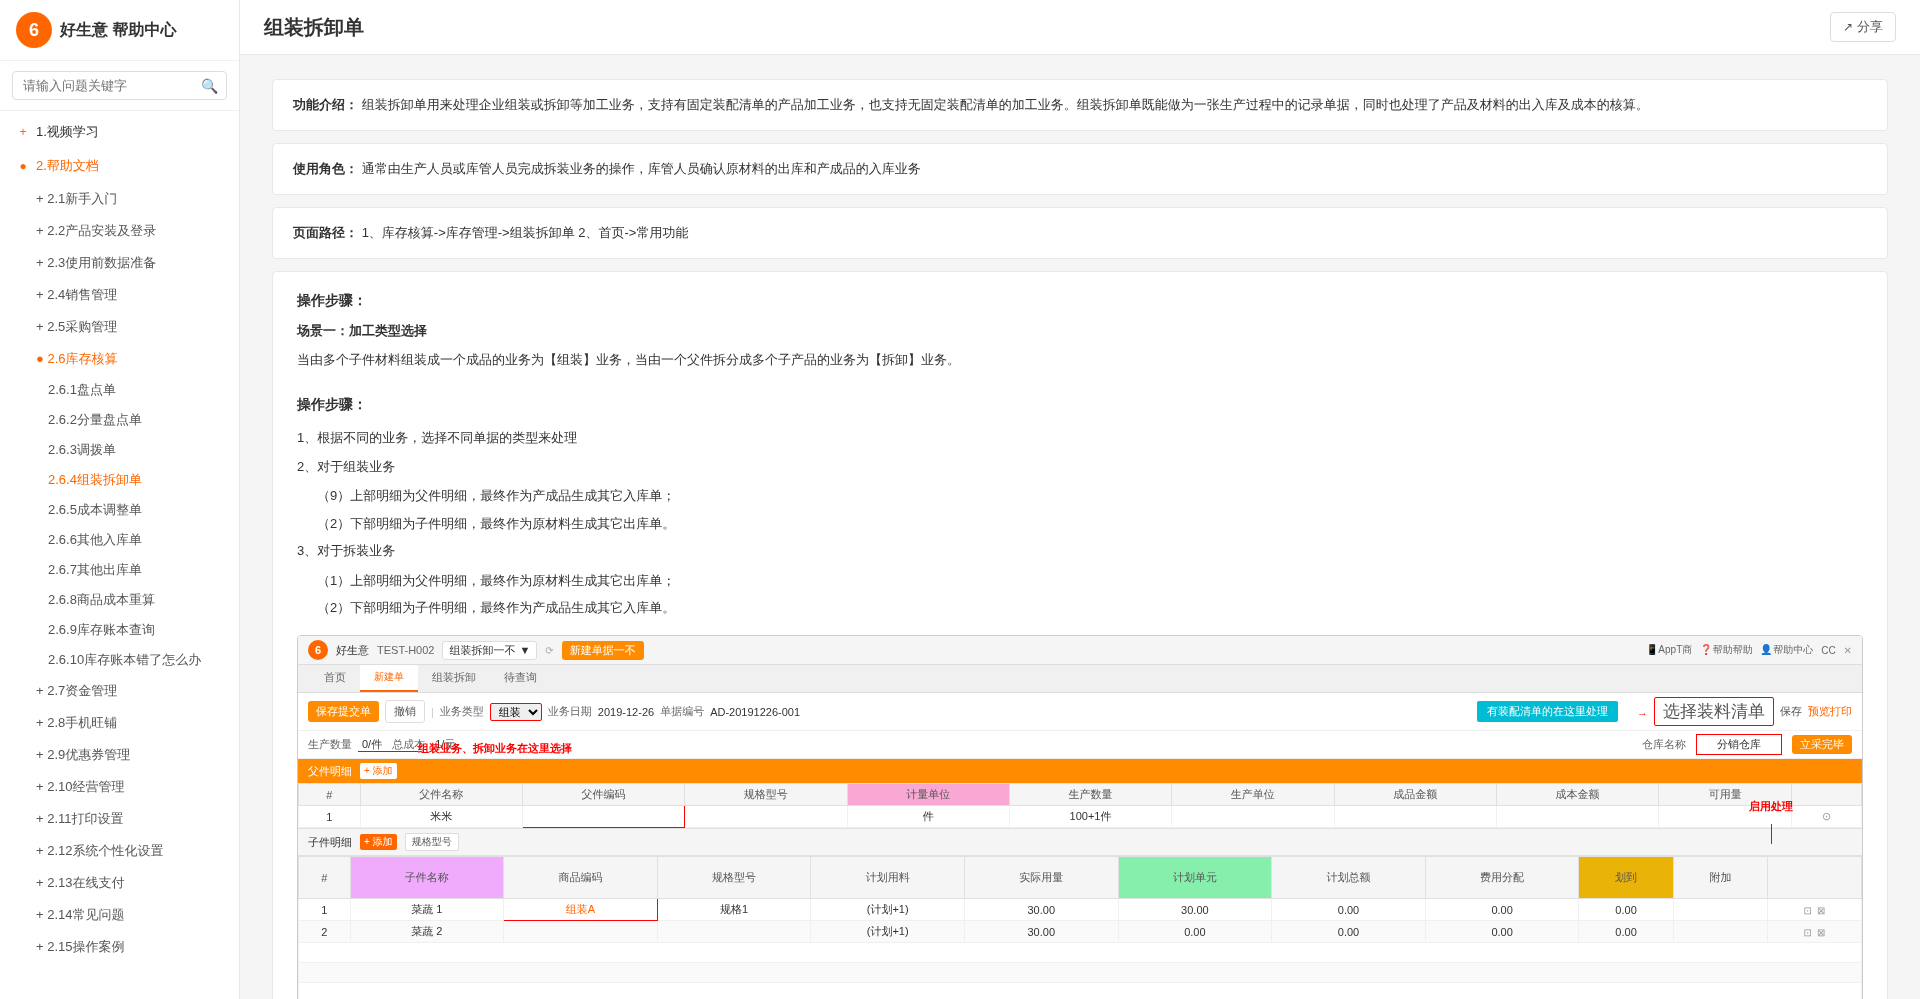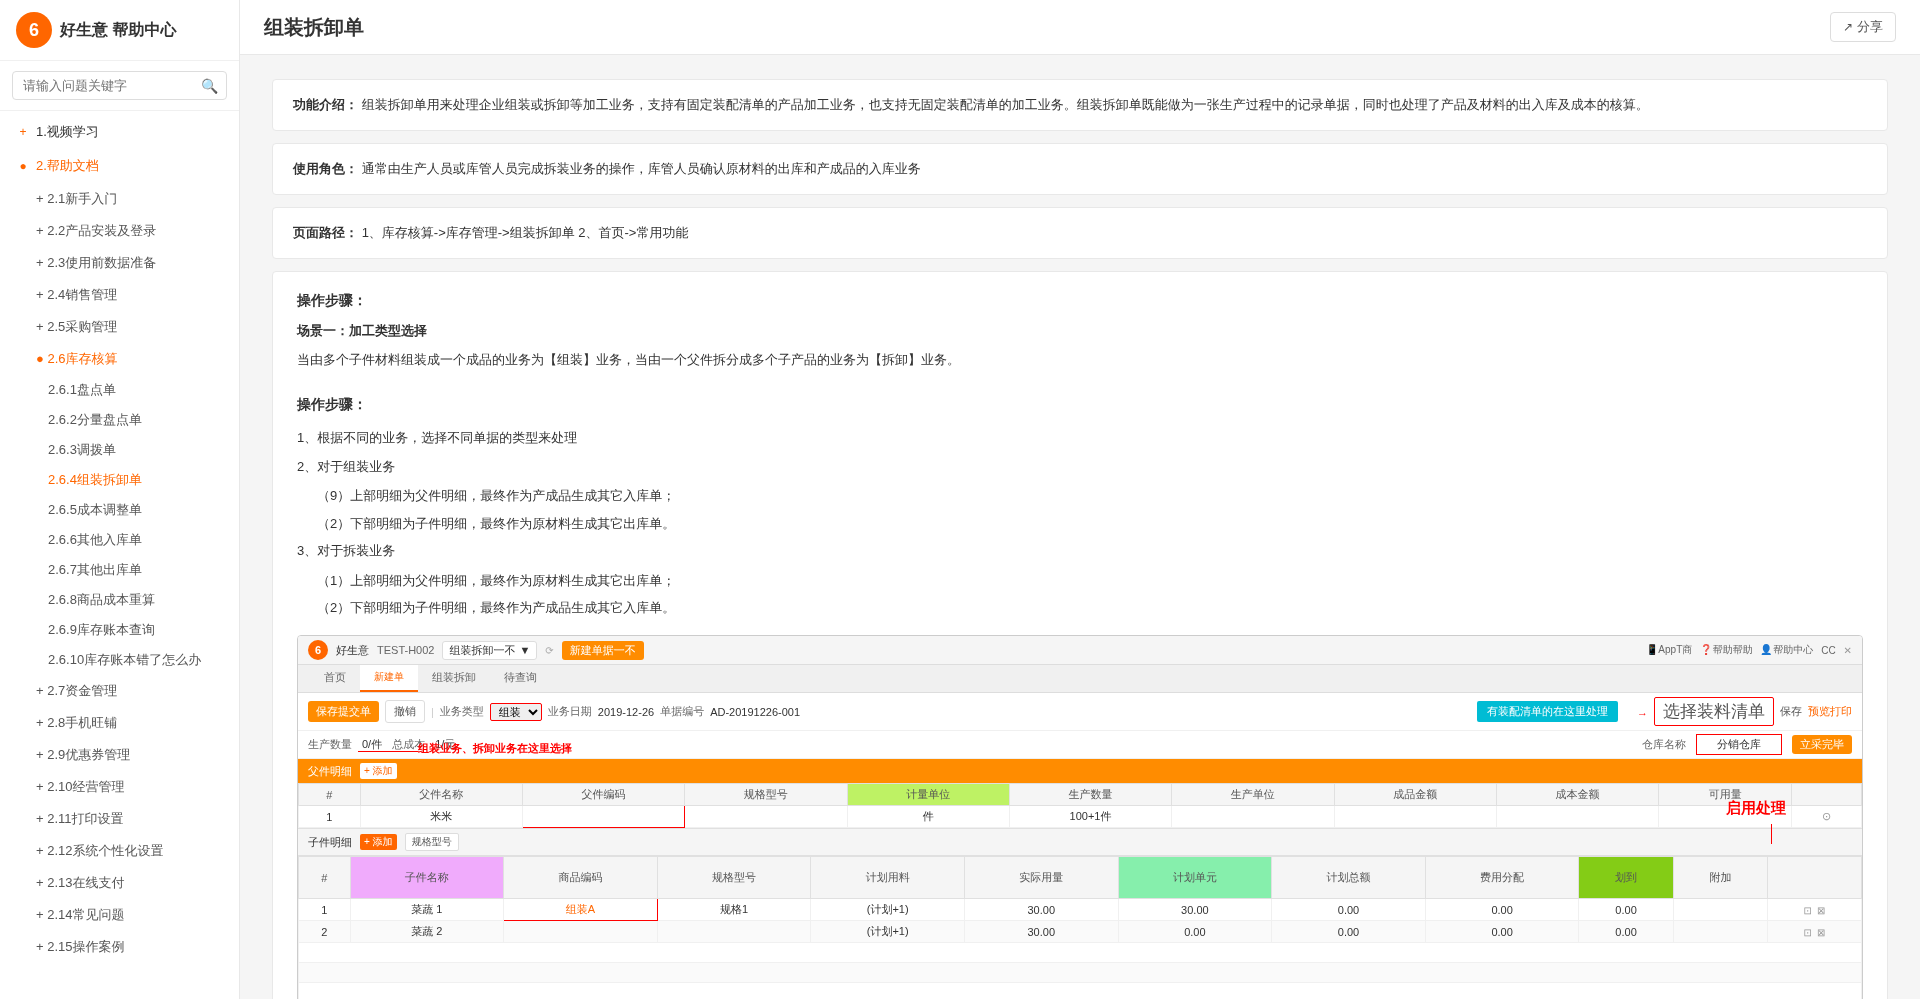--- a/index.html
+++ b/index.html
@@ -443,21 +443,21 @@
         </div>
 
         <div style="overflow-x:auto; background:#fff;">
           <table class="mock-table" style="width:100%; font-size:11px; border-collapse:collapse;">
             <thead>
               <tr>
                 <th style="border:1px solid #e0e0e0; padding:3px 8px; background:#f5f5f5; color:#555;">#</th>
                 <th style="border:1px solid #e0e0e0; padding:3px 8px; background:#f5f5f5; color:#555;">父件名称</th>
                 <th style="border:1px solid #e0e0e0; padding:3px 8px; background:#f5f5f5; color:#555;">父件编码</th>
                 <th style="border:1px solid #e0e0e0; padding:3px 8px; background:#f5f5f5; color:#555;">规格型号</th>
-                <th style="border:1px solid #e0e0e0; padding:3px 8px; background:#bef264; color:#555;">计量单位</th>
+                <th style="border:1px solid #e0e0e0; padding:3px 8px; background:#f9a8d4; color:#555;">计量单位</th>
                 <th style="border:1px solid #e0e0e0; padding:3px 8px; background:#f5f5f5; color:#555;">生产数量</th>
                 <th style="border:1px solid #e0e0e0; padding:3px 8px; background:#f5f5f5; color:#555;">生产单位</th>
                 <th style="border:1px solid #e0e0e0; padding:3px 8px; background:#f5f5f5; color:#555;">成品金额</th>
                 <th style="border:1px solid #e0e0e0; padding:3px 8px; background:#f5f5f5; color:#555;">成本金额</th>
                 <th style="border:1px solid #e0e0e0; padding:3px 8px; background:#f5f5f5; color:#555;">可用量</th>
                 <th style="border:1px solid #e0e0e0; padding:3px 8px; background:#f5f5f5; color:#555;"></th>
               </tr>
             </thead>
             <tbody>
               <tr>
@@ -477,38 +477,38 @@
               </tr>
             </tbody>
           </table>
         </div>
 
         <div style="background:#f5f5f5; padding:4px 10px; font-size:11px; display:flex; align-items:center; gap:8px; border-top:1px solid #e0e0e0; border-bottom:1px solid #e0e0e0; position:relative;">
           <span>子件明细</span>
           <span style="background:#f60; color:#fff; border-radius:2px; padding:1px 4px; font-size:10px;">+ 添加</span>
           <span style="border:1px solid #ddd; border-radius:2px; padding:1px 6px; font-size:10px; background:#fff; color:#555;">规格型号</span>
 
-          <div style="position:absolute; right:76px; top:-30px; color:red; font-size:15px; font-weight:bold;text-align:center;">启用处理</div>
+          <div style="position:absolute; right:69px; top:-30px; color:red; font-size:11px; font-weight:bold;text-align:center;">启用处理</div>
           <div style="position:absolute; right:90px; top:-5px; width:1px; height:20px; background:red;"></div>
         </div>
 
         <div style="overflow-x:auto; background:#fff;">
           <table class="mock-table" style="width:100%; font-size:11px; border-collapse:collapse;">
             <thead>
               <tr>
                 <th style="border:1px solid #e0e0e0; padding:3px 6px; background:#f5f5f5; color:#555;">#</th>
                 <th style="border:1px solid #e0e0e0; padding:3px 6px; background:#f0abfc; color:#555;">子件名称</th>
                 <th style="border:1px solid #e0e0e0; padding:3px 6px; background:#f5f5f5; color:#555;">商品编码</th>
                 <th style="border:1px solid #e0e0e0; padding:3px 6px; background:#f5f5f5; color:#555;">规格型号</th>
                 <th style="border:1px solid #e0e0e0; padding:3px 6px; background:#f5f5f5; color:#555;">计划用料</th>
                 <th style="border:1px solid #e0e0e0; padding:3px 6px; background:#f5f5f5; color:#555;">实际用量</th>
                 <th style="border:1px solid #e0e0e0; padding:13px 6px; background:#86efac; color:#555;">计划单元</th>
                 <th style="border:1px solid #e0e0e0; padding:3px 6px; background:#f5f5f5; color:#555;">计划总额</th>
                 <th style="border:1px solid #e0e0e0; padding:3px 6px; background:#f5f5f5; color:#555;">费用分配</th>
-                <th style="border:1px solid #e0e0e0; padding:3px 6px; background:#84cc16; color:#555;">划到</th>
+                <th style="border:1px solid #e0e0e0; padding:3px 6px; background:#eab308; color:#555;">划到</th>
                 <th style="border:1px solid #e0e0e0; padding:3px 6px; background:#f5f5f5; color:#555;">附加</th>
                 <th style="border:1px solid #e0e0e0; padding:3px 6px; background:#f5f5f5; color:#555;"></th>
               </tr>
             </thead>
             <tbody>
               <tr>
                 <td style="border:1px solid #f0f0f0; padding:3px 6px; text-align:center;">1</td>
                 <td style="border:1px solid #f0f0f0; padding:3px 6px;">菜蔬 1</td>
                 <td style="border:1px solid red; padding:3px 6px; color:#f60;">组装A</td>
                 <td style="border:1px solid #f0f0f0; padding:3px 6px;">规格1</td>

